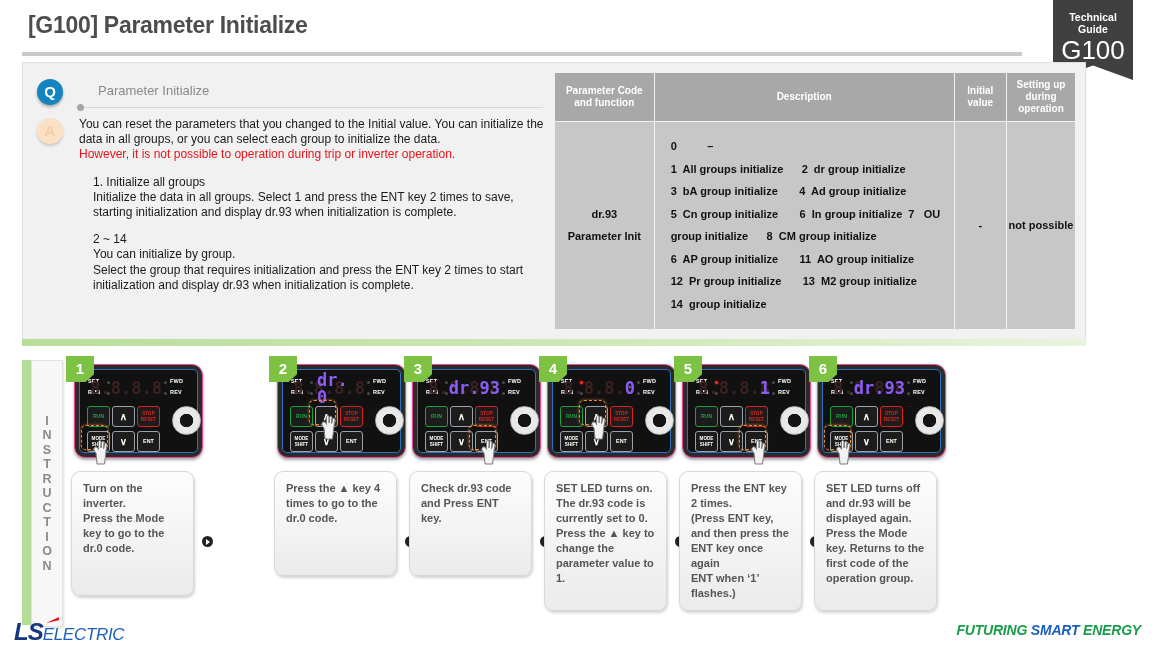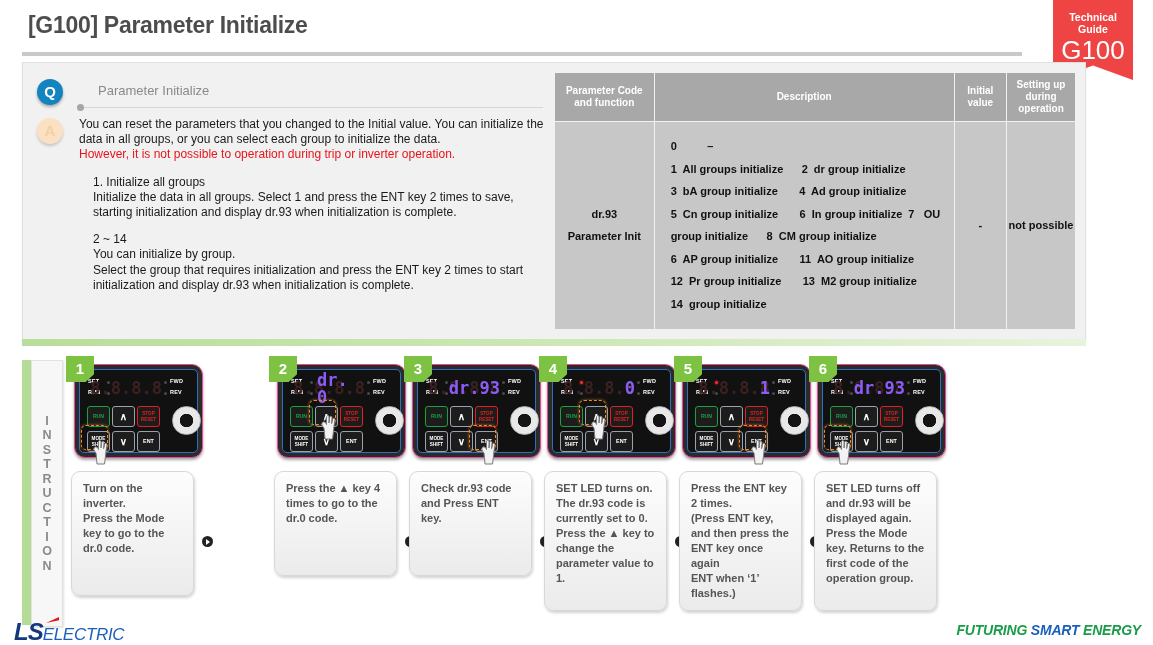--- a/index.html
+++ b/index.html
@@ -13,21 +13,21 @@
     position:absolute;left:28px;top:12px;
     font-size:23px;font-weight:bold;color:#4d4d4d;letter-spacing:-.3px;
   }
   #title-rule{
     position:absolute;left:22px;top:52px;width:1000px;height:4px;
     background:#c9c9c9;
   }
   
   #badge{
     position:absolute;left:1053px;top:0px;width:80px;height:80px;
-    background:#ef4444;color:#fff;text-align:center;
+    background:#404040;color:#fff;text-align:center;
     clip-path:polygon(0 0,100% 0,100% 100%,50% 82%,0 100%);
     box-shadow:-2px 2px 3px rgba(0,0,0,.25);
   }
   #badge .b1{font-size:10.5px;font-weight:bold;line-height:12px;padding-top:11px;}
   #badge .b2{font-size:26px;font-weight:normal;line-height:26px;margin-top:2px;
              font-family:"Liberation Sans",sans-serif;}
   
   #panel{
     position:absolute;left:22px;top:62px;width:1062px;height:277px;
     background:#f1f1f1;border:1px solid #e0e0e0;

